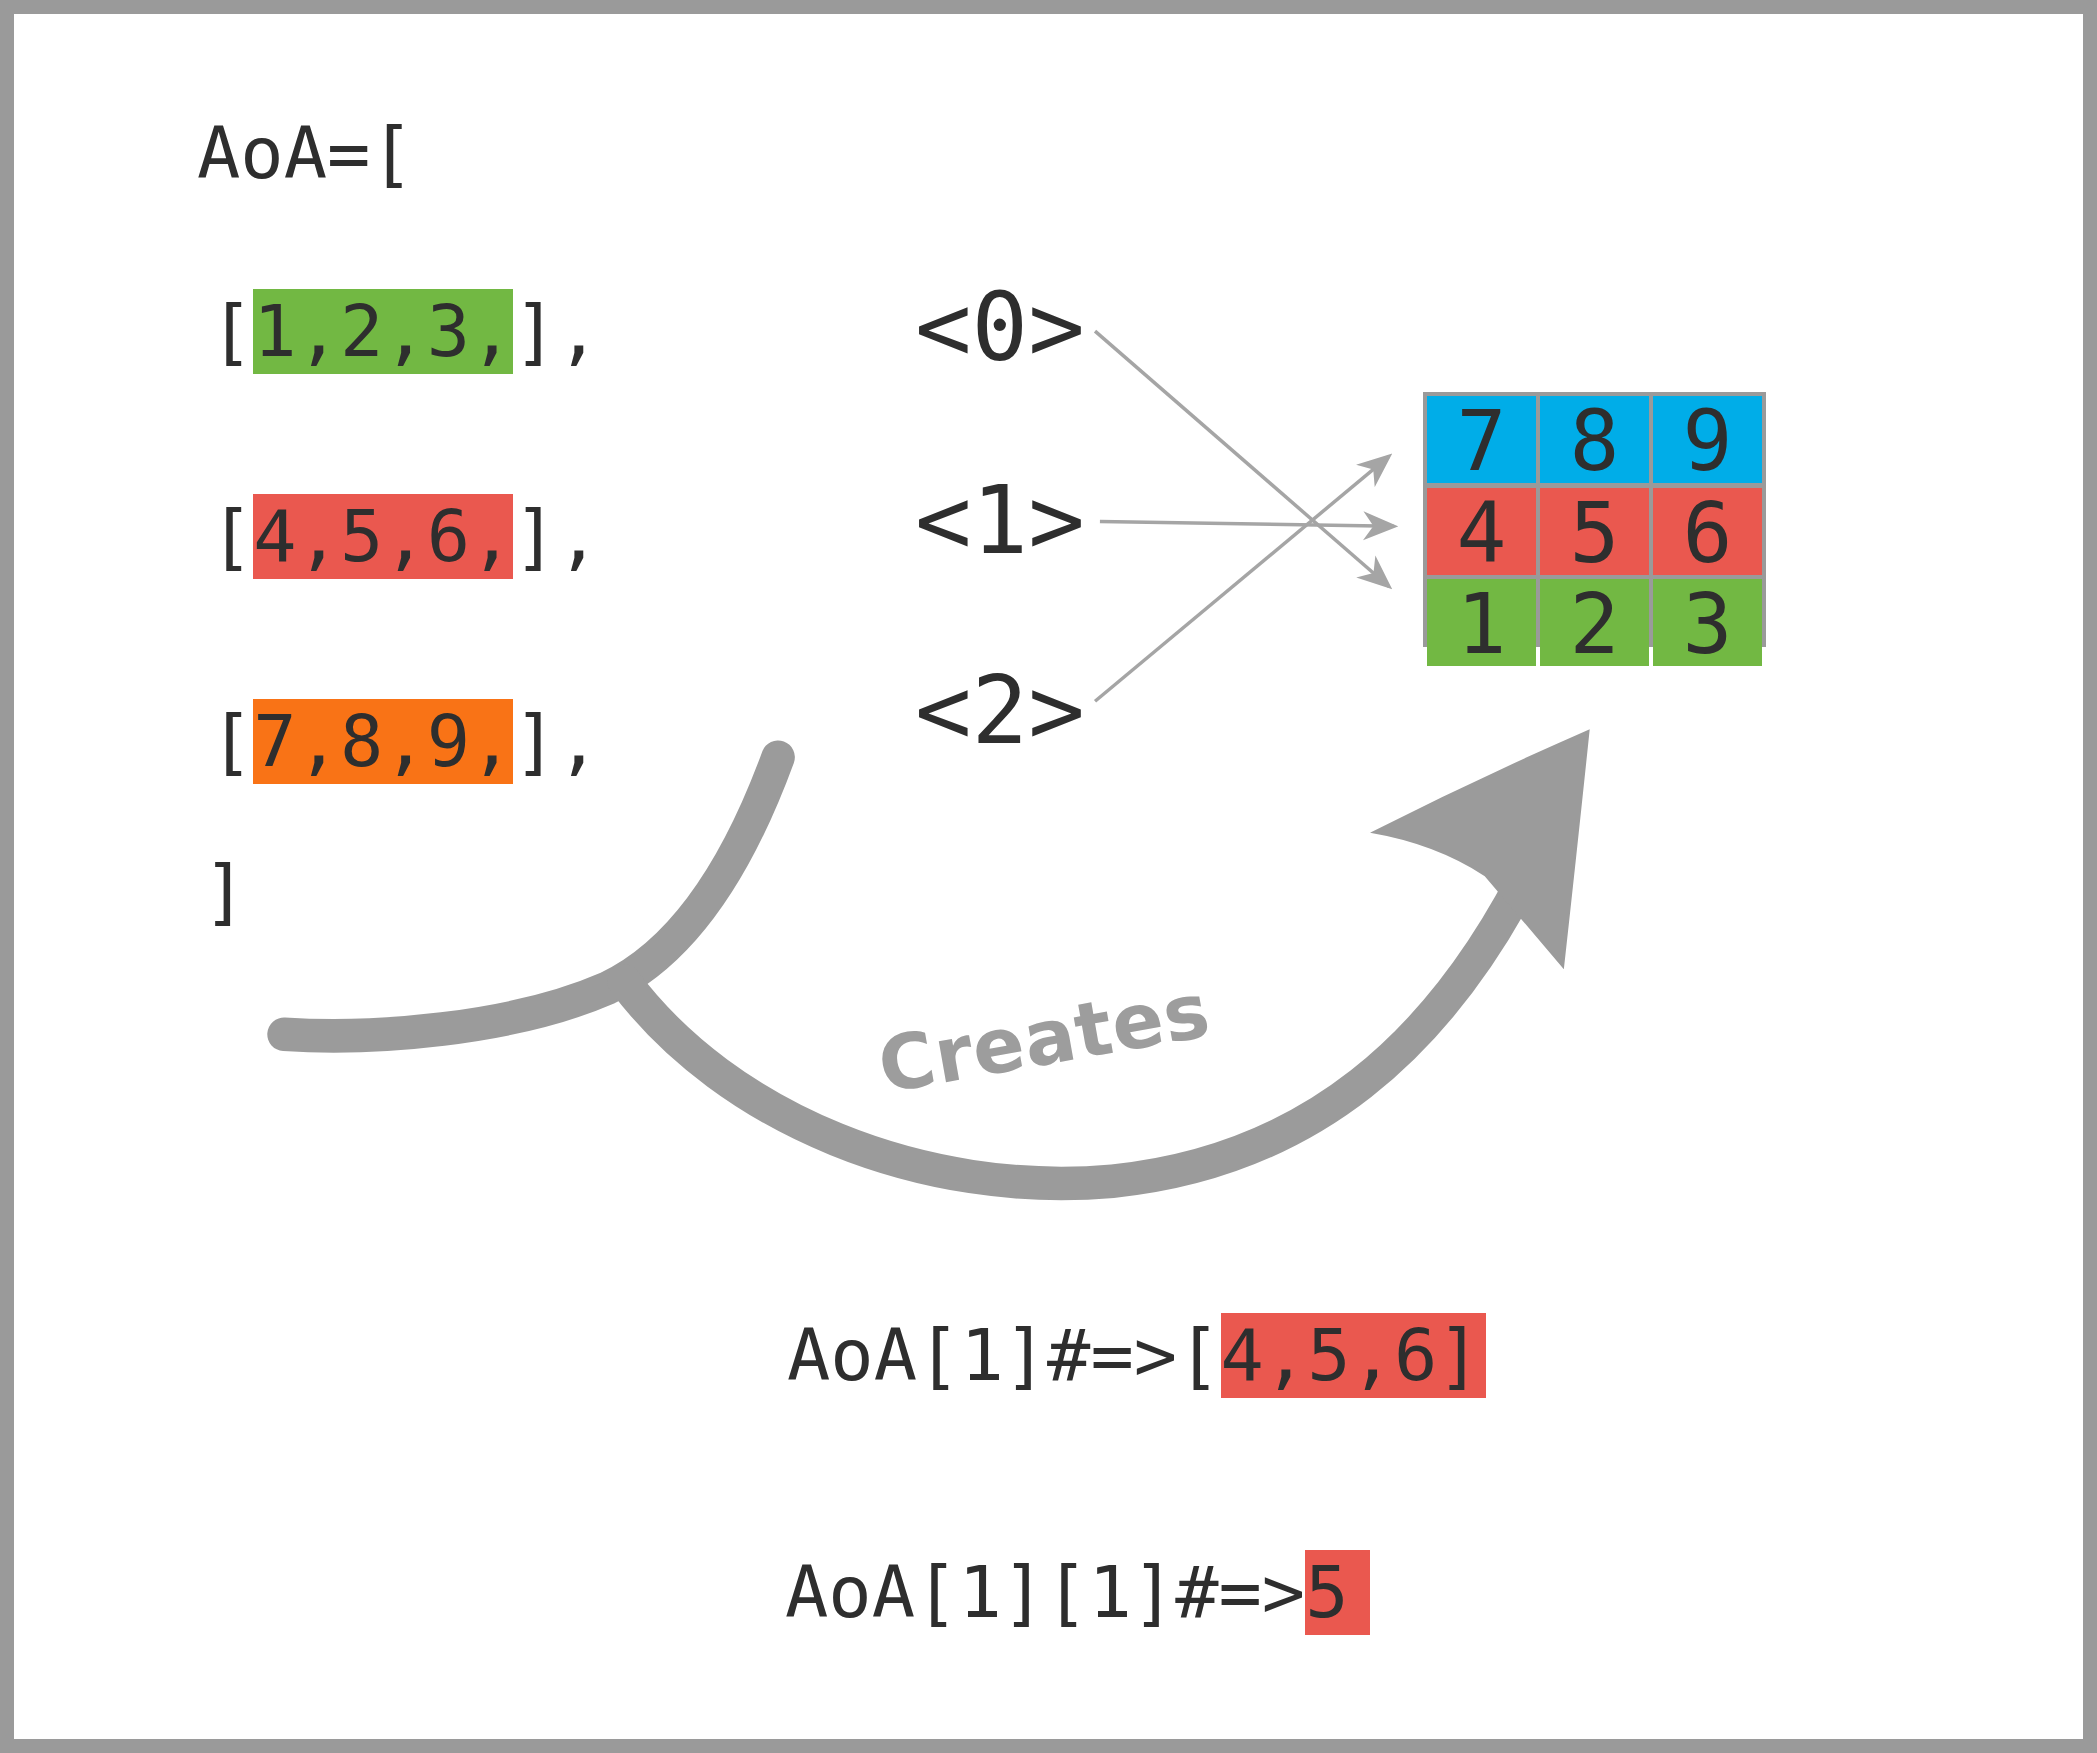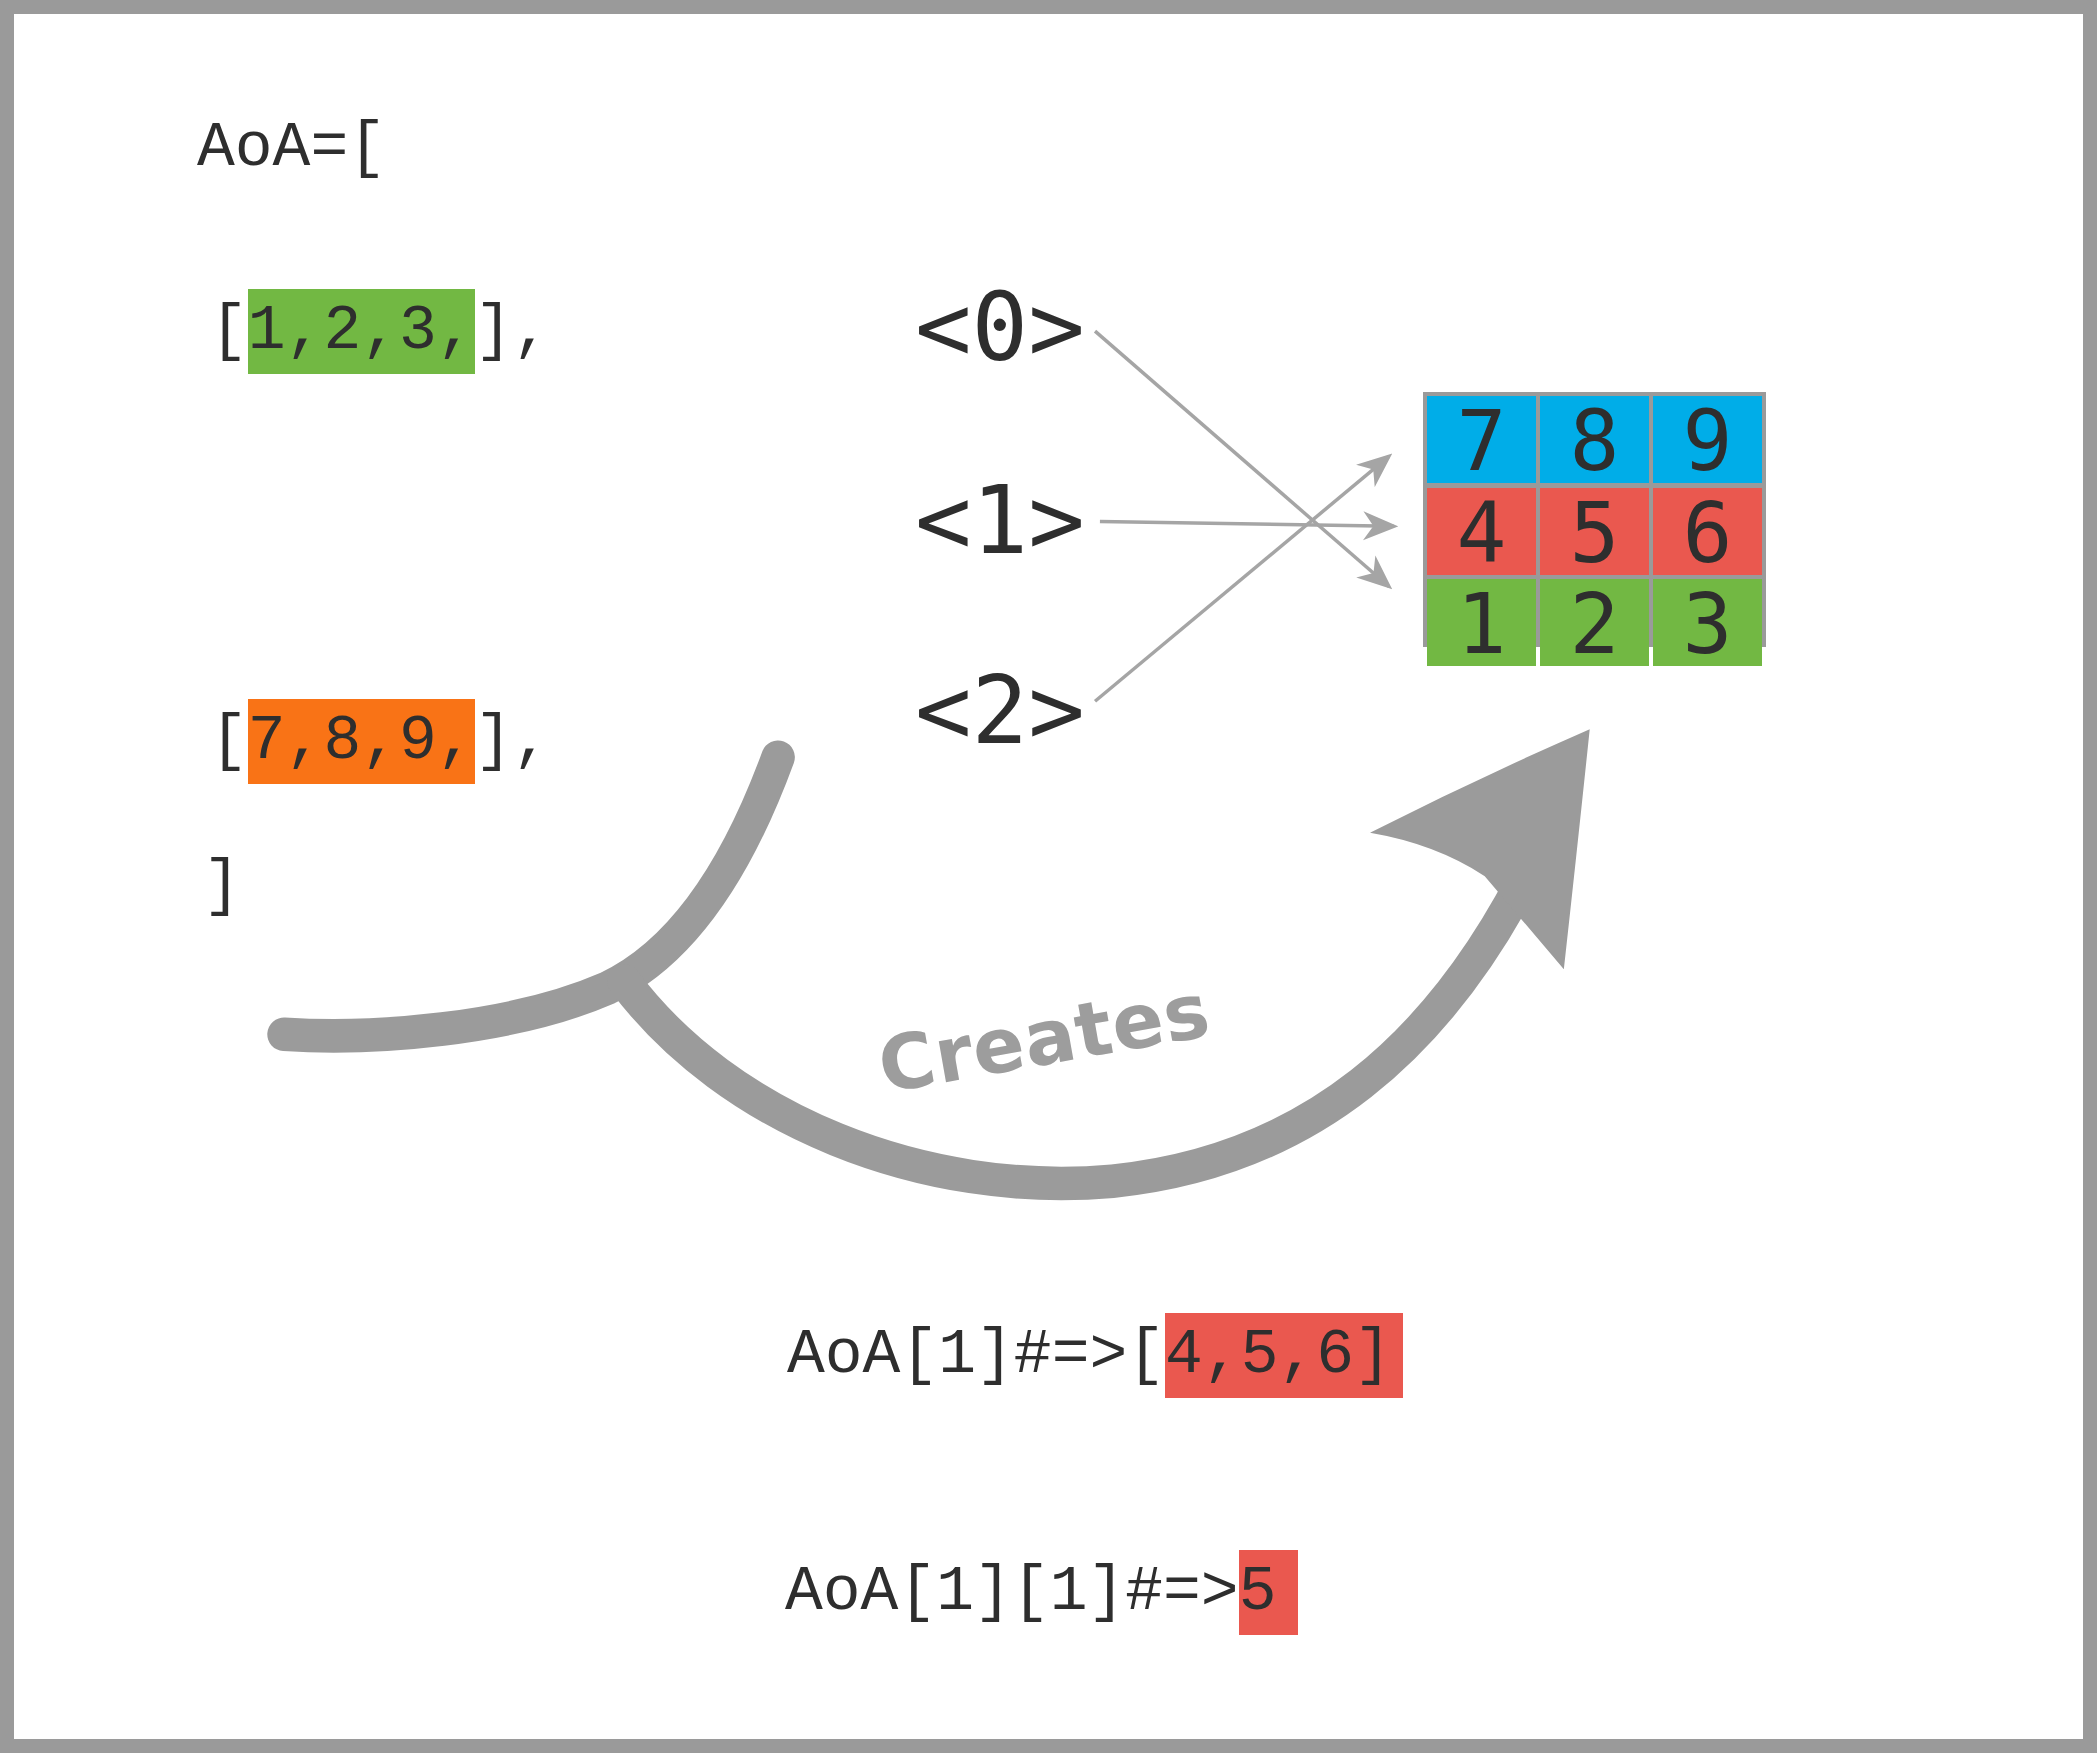--- a/index.html
+++ b/index.html
@@ -12,26 +12,25 @@
     color:#2e2e2e;
   }
   #frame{
     position:absolute;inset:0;
     border:14.7px solid #9a9a9a;
     pointer-events:none;
     z-index:50;
   }
   .code{
     position:absolute;
-    font-size:63px;
+    font-size:72px;
     line-height:1;
     white-space:pre;
     color:#2e2e2e;
     z-index:10;
-    font-family:Liberation Mono, monospace;
   }
   .hl{
     display:inline-block;
     height:85px;
     line-height:85px;
     margin-top:10px;
   }
   .hl-pad-right70{ padding-right:49px; margin-right:-49px;text-align:right; }
   .hl-pad-right30{ padding-right:21px; }
   .idx{
@@ -101,20 +100,21 @@
       <path d="M 1112 1082 C 1056 1235, 978 1360, 868 1412 C 730 1472, 532 1486, 406 1478" fill="none" stroke="#9b9b9b" stroke-width="48" stroke-linecap="round"></path>
       <path d="M 892 1402 C 1040 1600, 1320 1712, 1590 1688 C 1865 1660, 2060 1500, 2195 1222" fill="none" stroke="#9b9b9b" stroke-width="48" stroke-linecap="round"></path>
       <path d="M 2272 1042 Q 2112 1112 1958 1190 Q 2052 1206 2122 1252 L 2235 1385 Q 2255 1205 2272 1042 Z" fill="#9b9b9b"></path>
     </g>
   </svg>
 
   <div class="code" style="left:197px;top:117px;">AoA=[</div>
 
   <div class="code" style="left:210px;top:279px;"><span>[</span><span class="hl" style="background-color: rgb(114, 184, 67);">1,2,3,</span><span>],</span></div>
 
+  <div class="code" style="left:210px;top:484px;"><span>[</span><span class="hl" style="background-color: rgb(234, 88, 79);">4,5,6,</span><span>],</span></div>
 
   <div class="code" style="left:210px;top:689px;"><span>[</span><span class="hl" style="background-color: #f97316;">7,8,9,</span><span>],</span></div>
 
   <div class="code" style="left:203px;top:855px;">]</div>
 
   <div class="idx" style="left:915px;top:281px;">&lt;0&gt;</div>
   <div class="idx" style="left:915px;top:474px;">&lt;1&gt;</div>
   <div class="idx" style="left:915px;top:664px;">&lt;2&gt;</div>
 
   <div id="matrix">

